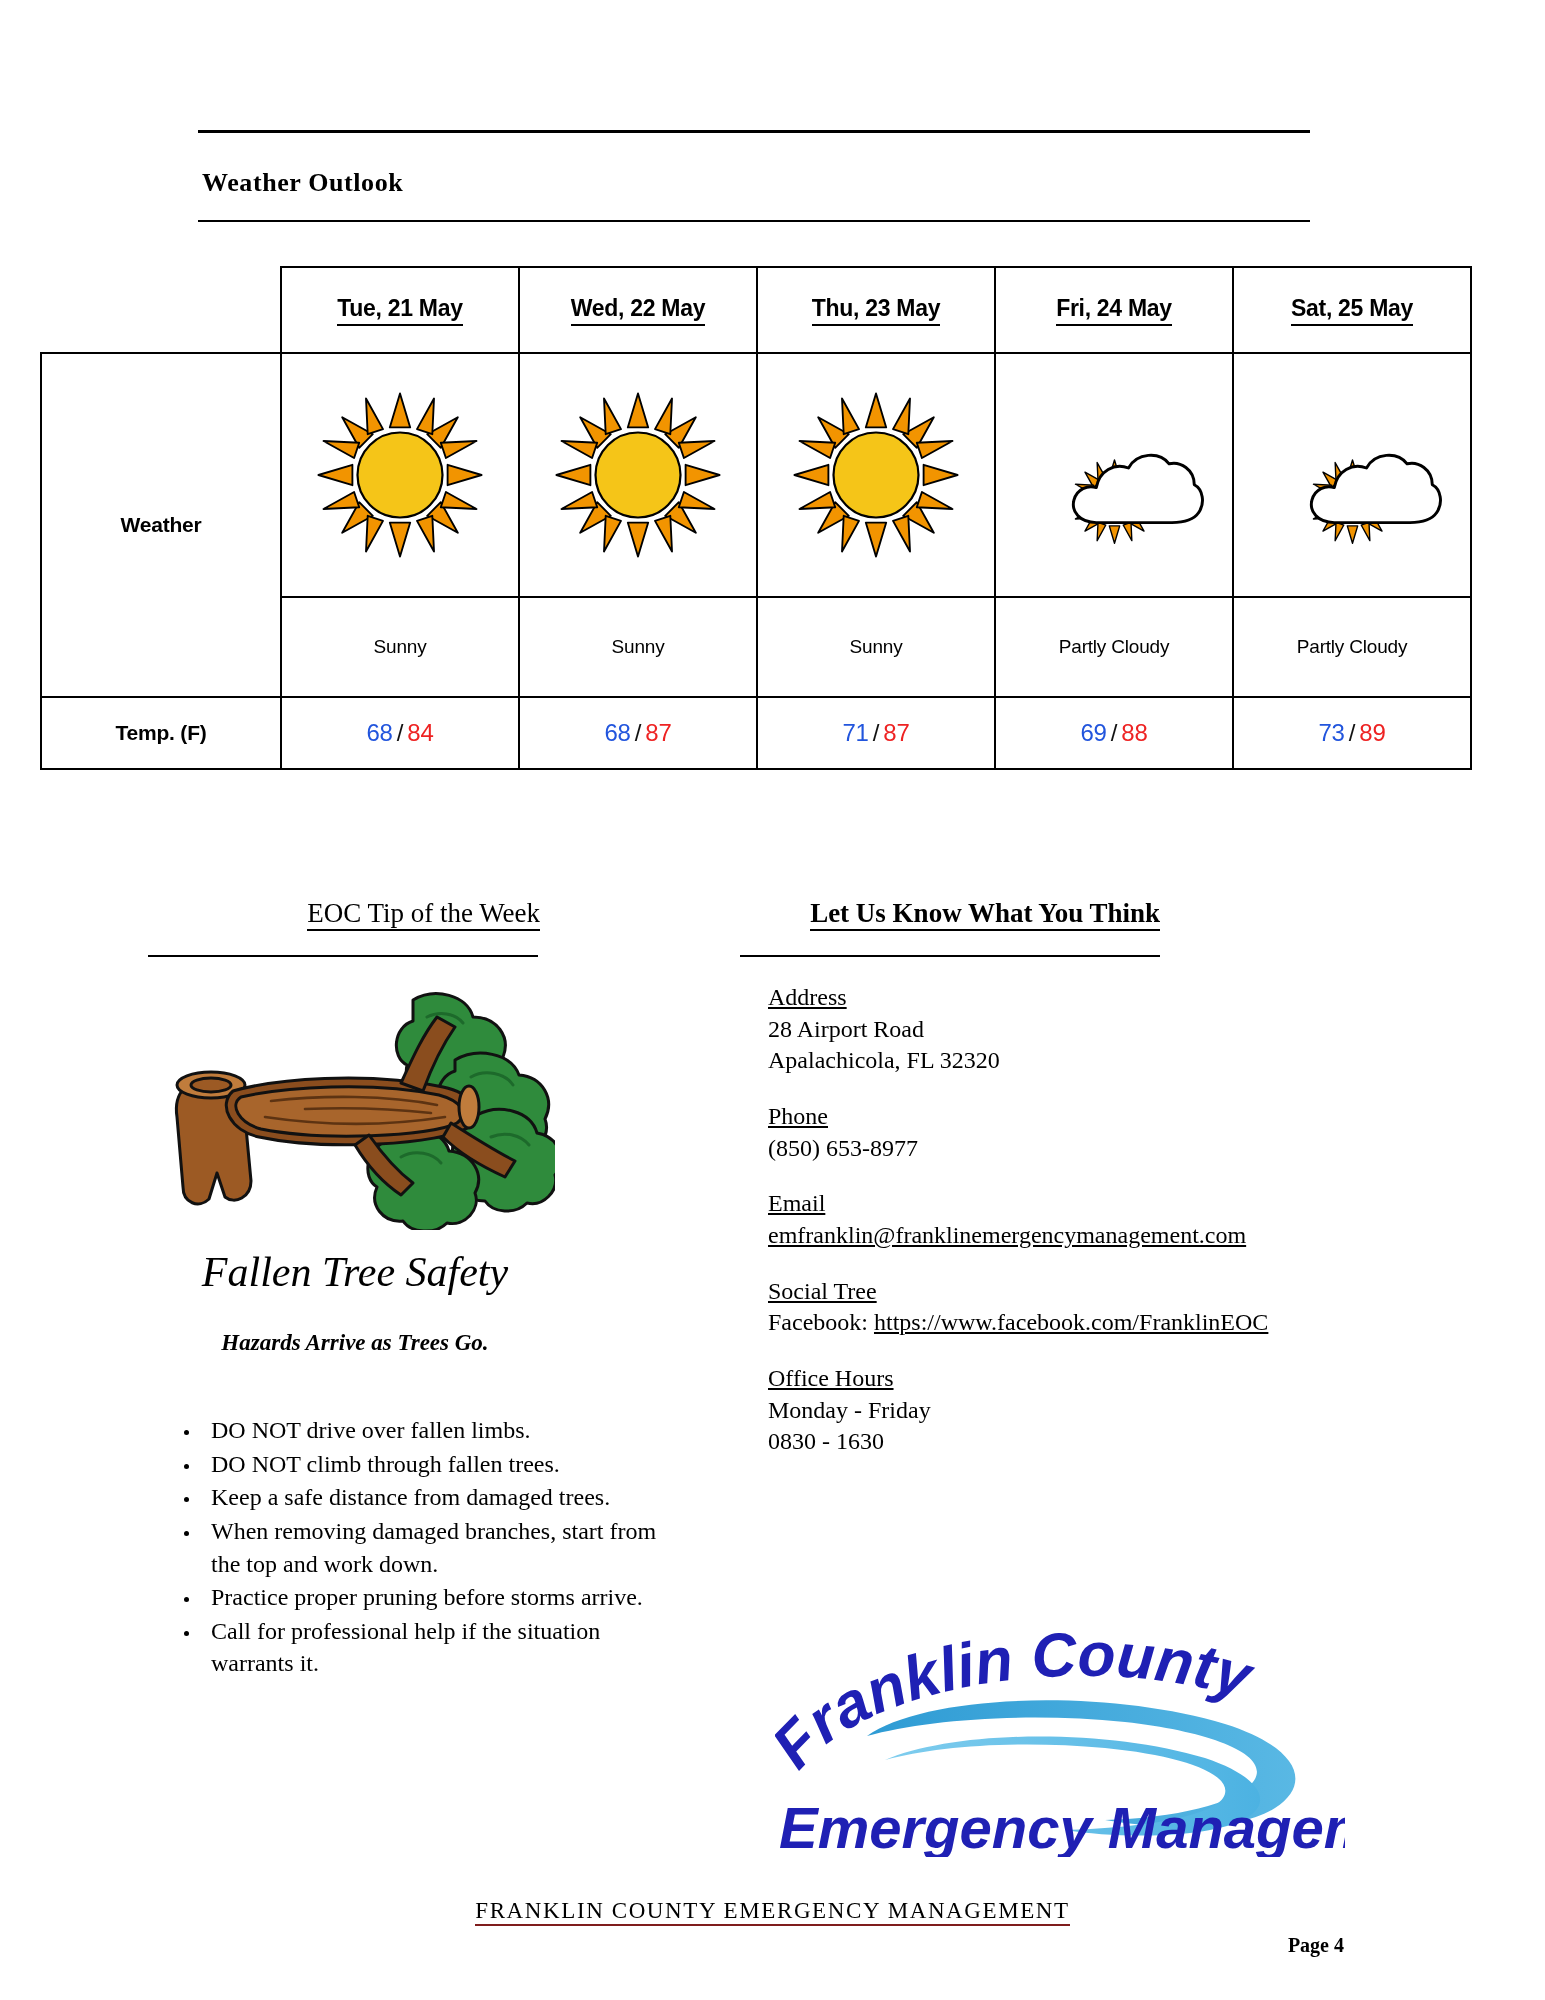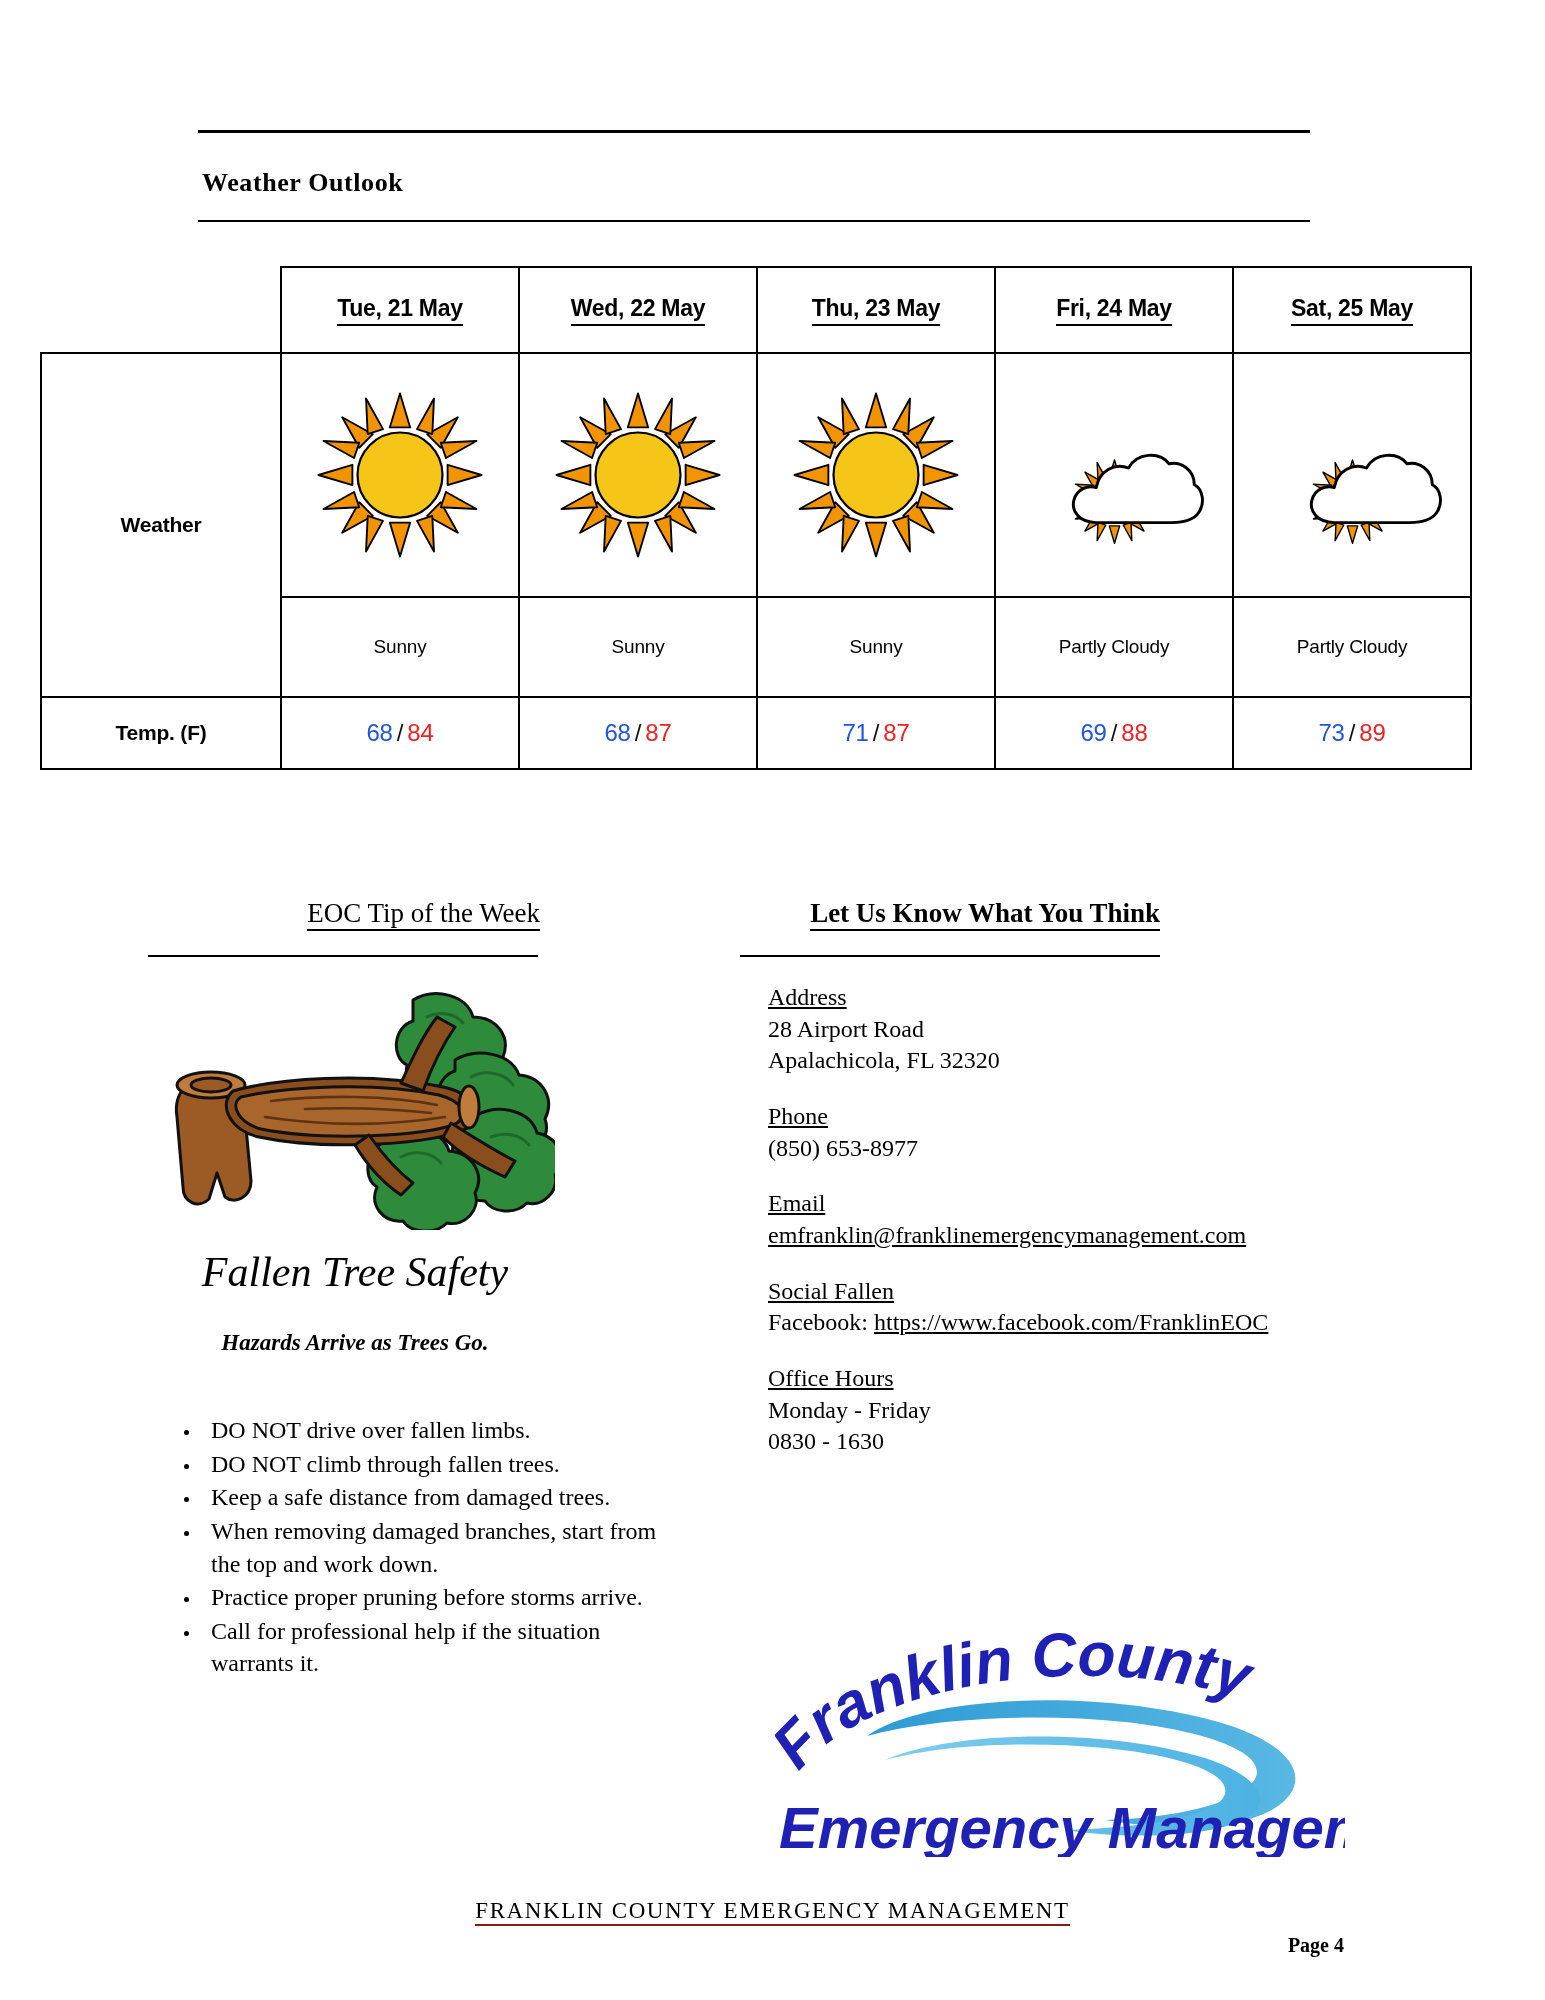--- a/index.html
+++ b/index.html
@@ -473,21 +473,21 @@
       <span class="val">(850) 653-8977</span>
     </div>
 
     <div class="grp">
       <span class="lbl">Email</span>
       <span class="val lnk">emfranklin@franklinemergencymanagement.com</span>
     </div>
 
 
     <div class="grp">
-      <span class="lbl">Social Fallen</span>
+      <span class="lbl">Social Tree</span>
       <span class="val"><span>Facebook: </span><span class="lnk">https://www.facebook.com/FranklinEOC</span></span>
     </div>
 
     <div class="grp">
       <span class="lbl">Office Hours</span>
       <span class="val">Monday - Friday</span>
       <span class="val">0830 - 1630</span>
     </div>
 
   </div>

